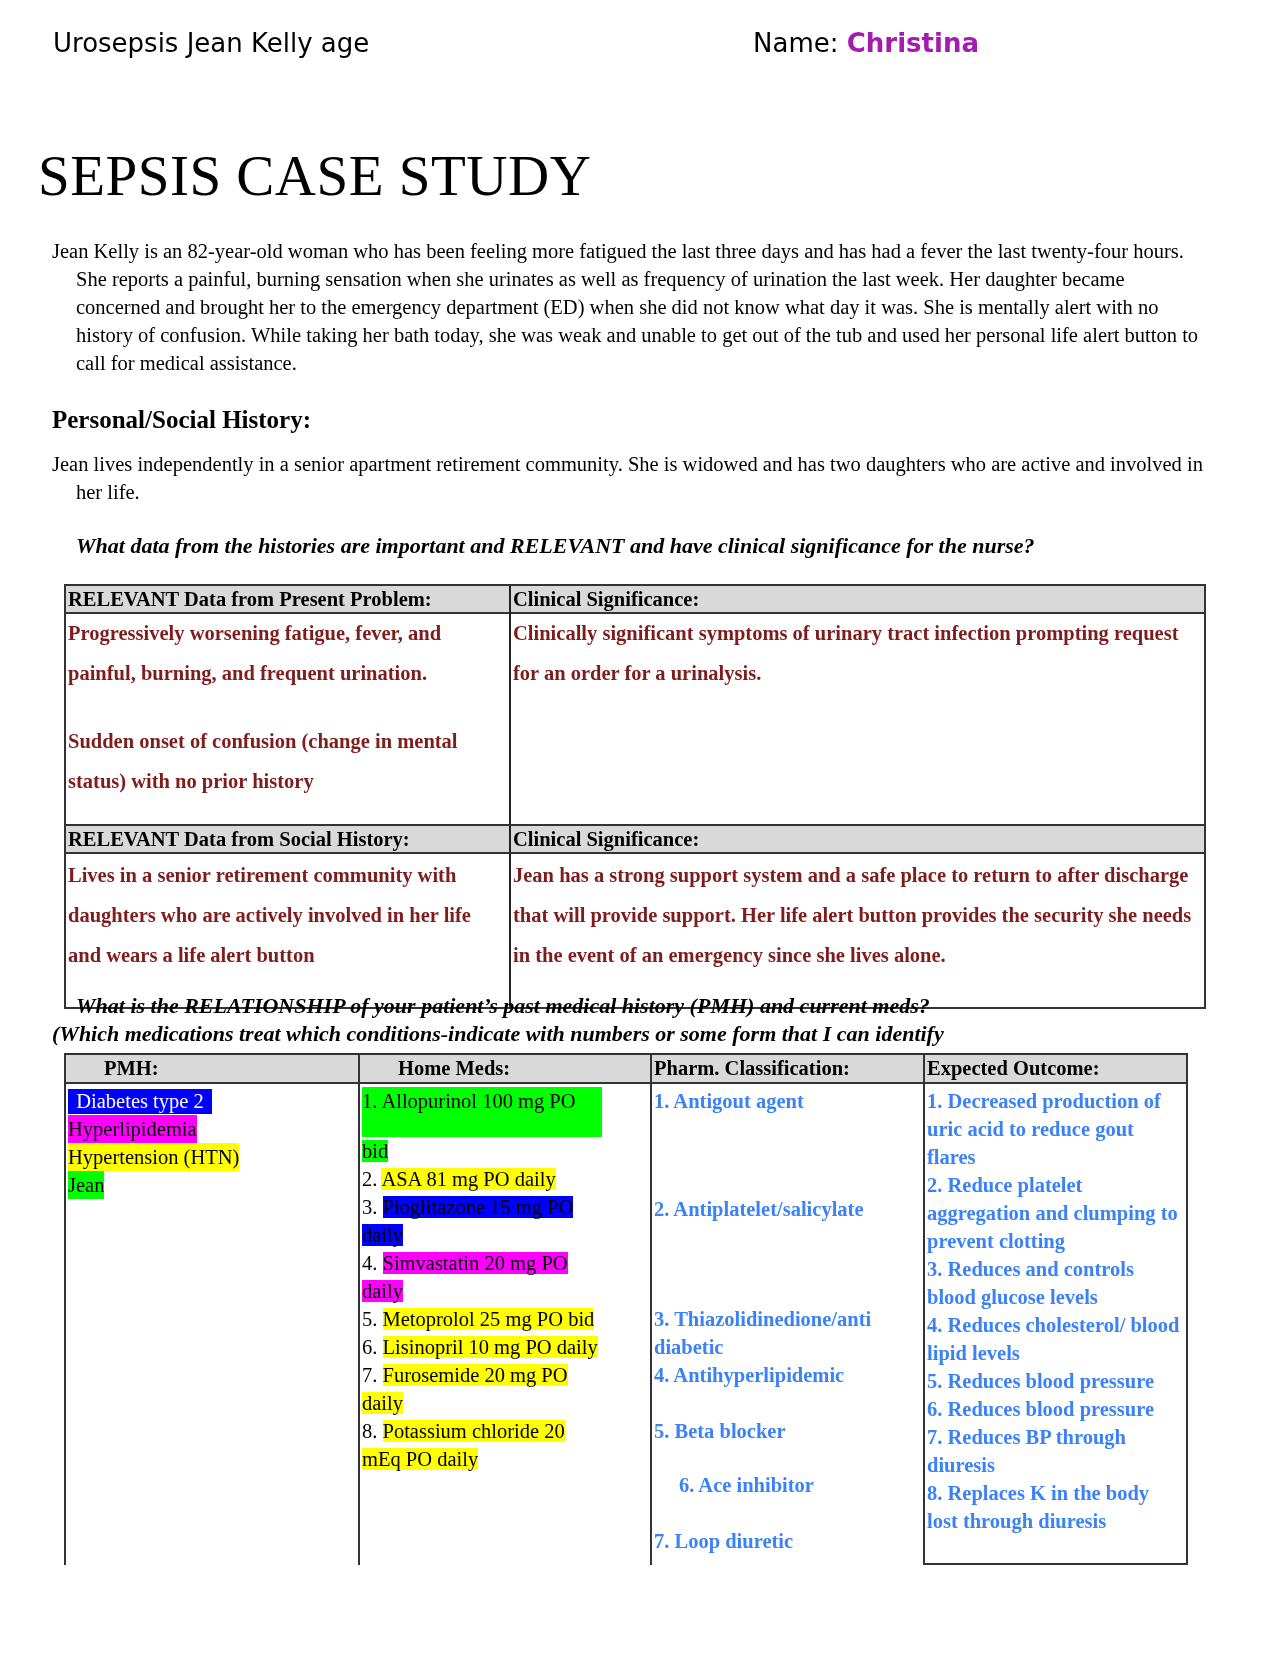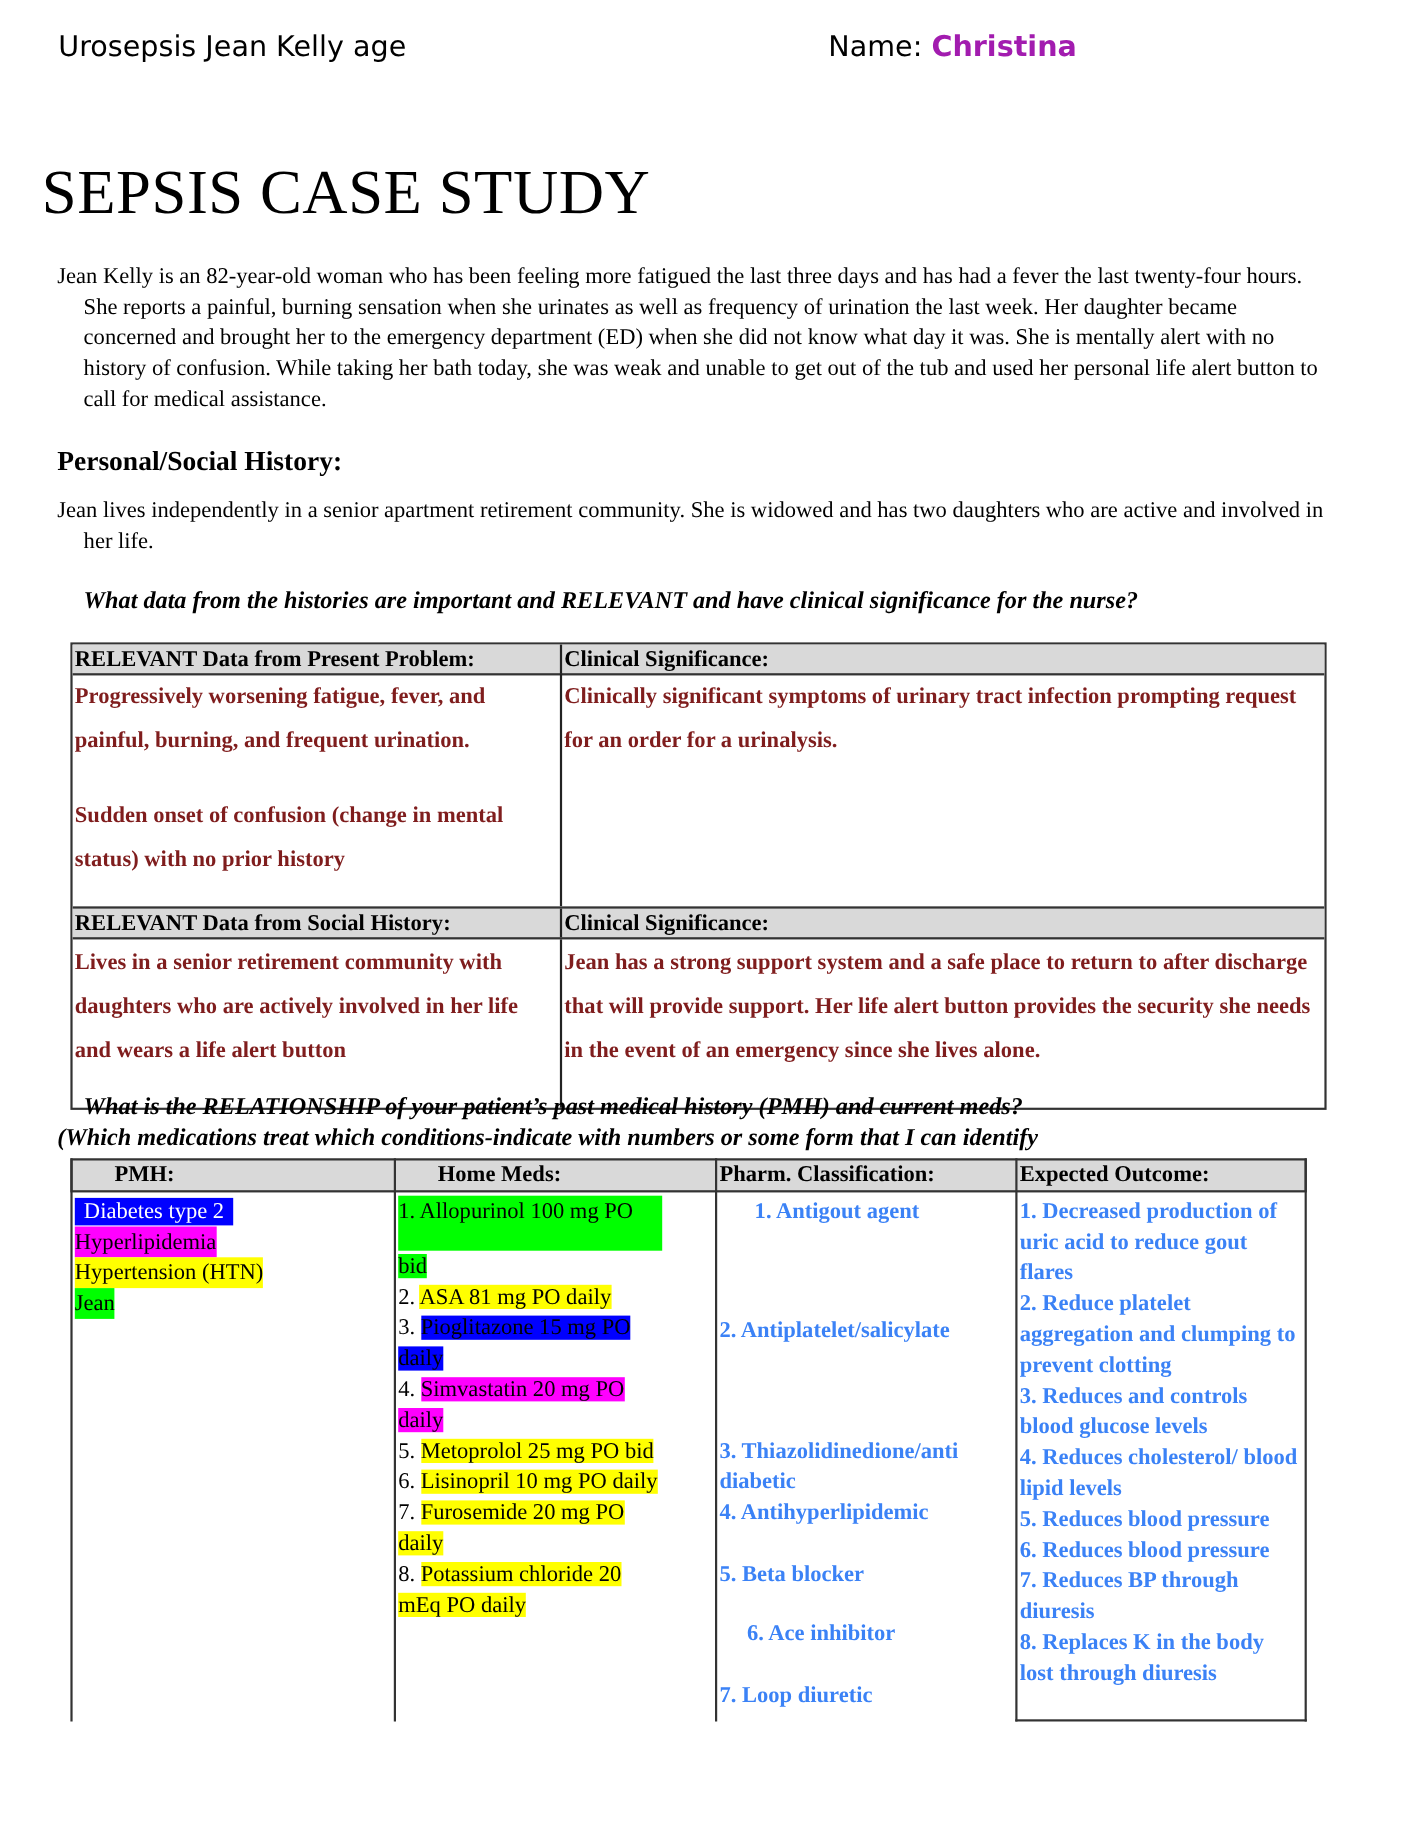--- a/index.html
+++ b/index.html
@@ -139,21 +139,21 @@
       <div class="med-line"><span>7.</span> <span class="hl-yel">Furosemide 20 mg PO</span></div>
       <div><span class="hl-yel">daily</span></div>
       <div class="med-line"><span>8.</span> <span class="hl-yel">Potassium chloride 20</span></div>
       <div><span class="hl-yel">mEq PO daily</span></div>
     </div>
   </div>
 
   <div class="col colC">
     <div class="htxt" style="left:2px;">Pharm. Classification:</div>
     <div class="cell cls">
-      <div style="top:0px;margin-left:32px;">1. Antigout agent</div>
+      <div style="top:0px;">1. Antigout agent</div>
       <div style="top:108px;">2. Antiplatelet/salicylate</div>
       <div style="top:218px;">3. Thiazolidinedione/anti</div>
       <div style="top:246px;">diabetic</div>
       <div style="top:274px;">4. Antihyperlipidemic</div>
       <div style="top:330px;">5. Beta blocker</div>
       <div style="top:384px;margin-left:25px;">6. Ace inhibitor</div>
       <div style="top:440px;">7. Loop diuretic</div>
     </div>
   </div>
 

